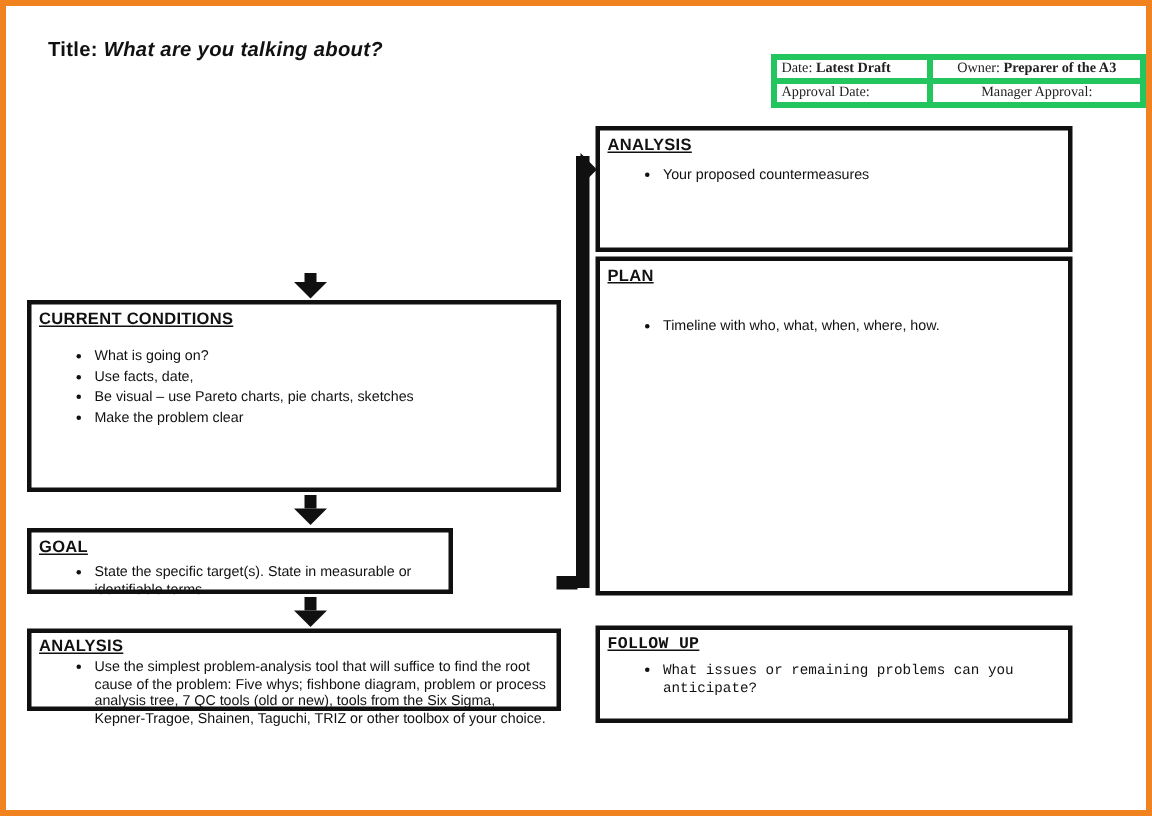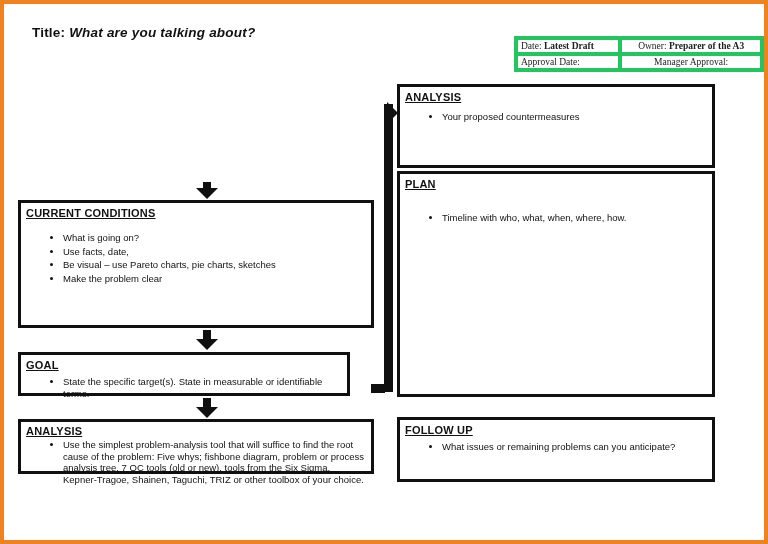--- a/index.html
+++ b/index.html
@@ -23,29 +23,29 @@
   
   .box { position:absolute; box-sizing:border-box; border:3px solid #101010; background:#fff; }
   .box h2 { margin:4px 0 0 5px; font-size:11px; font-weight:bold; text-decoration:underline; letter-spacing:.2px; }
   .box ul { margin:5px 0 0 0; padding-left:42px; }
   .box li { font-size:9.5px; line-height:11.5px; margin:0 0 2px 0; padding-right:6px; }
 
   #box-background       { left:14px;  top:102px; width:356px; height:74px; }
   #box-background li    { margin-bottom:9px; }
   #box-current          { left:14px;  top:196px; width:356px; height:128px; }
   #box-current ul       { margin-top:13px; }
-  #box-goal             { left:14px;  top:348px; width:332px; height:44px; }
+  #box-goal             { left:14px;  top:348px; width:284px; height:44px; }
   #box-analysis         { left:14px;  top:415px; width:356px; height:55px; }
   #box-analysis ul      { margin-top:2px; }
   #box-analysis h2      { margin-top:3px; }
   #box-proposal         { left:393px; top:80px;  width:318px; height:84px; }
   #box-proposal ul      { margin-top:8px; }
   #box-plan             { left:393px; top:167px; width:318px; height:226px; }
   #box-plan ul          { margin-top:22px; }
-  #box-followup         { left:393px; top:413px; width:318px; height:65px; }
+  #box-followup         { left:393px; top:413px; width:318px; height:65px;font-family:Liberation Mono, monospace; }
 
   
   .down-arrow { position:absolute; width:22px; display:flex; flex-direction:column; align-items:center; }
   .down-arrow .shaft { width:8px; flex:1; background:#101010; }
   .down-arrow .head  { width:0; height:0; border-left:11px solid transparent;
                        border-right:11px solid transparent; border-top:11px solid #101010; }
   #arrow-1 { left:192px; top:178px; height:17px; }
   #arrow-2 { left:192px; top:326px; height:20px; }
   #arrow-3 { left:192px; top:394px; height:20px; }
 

